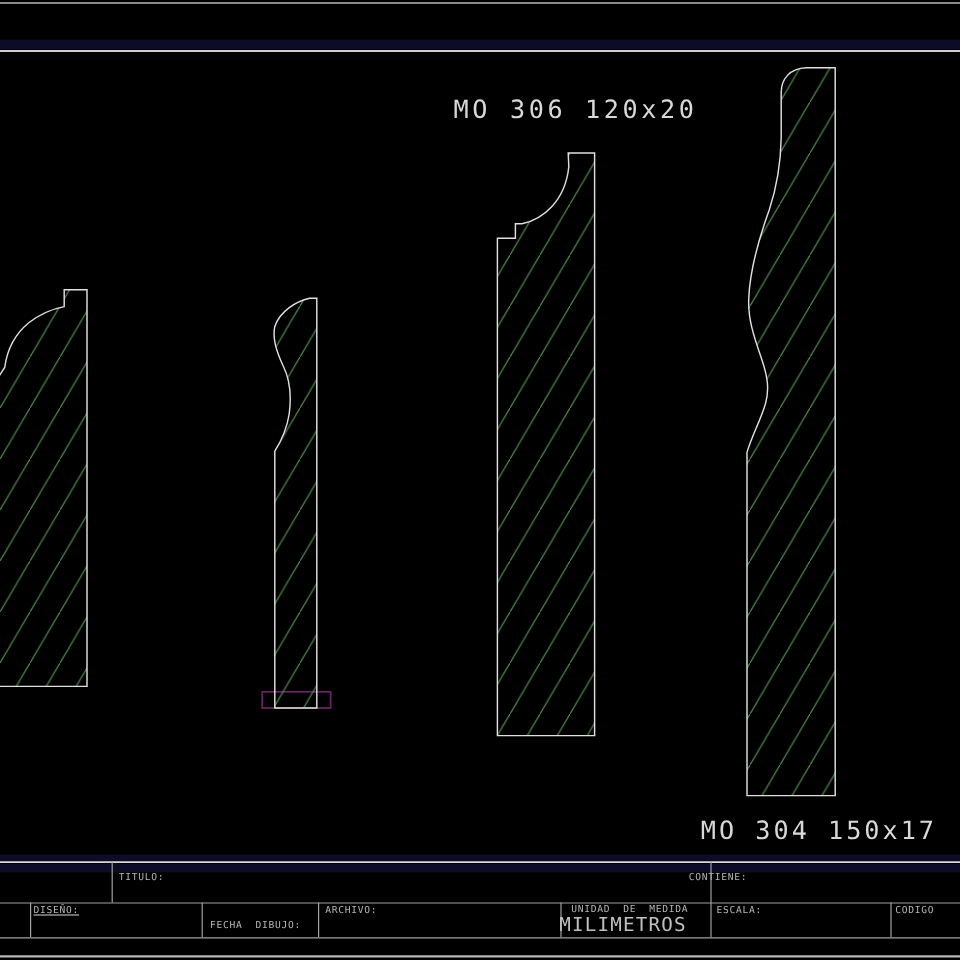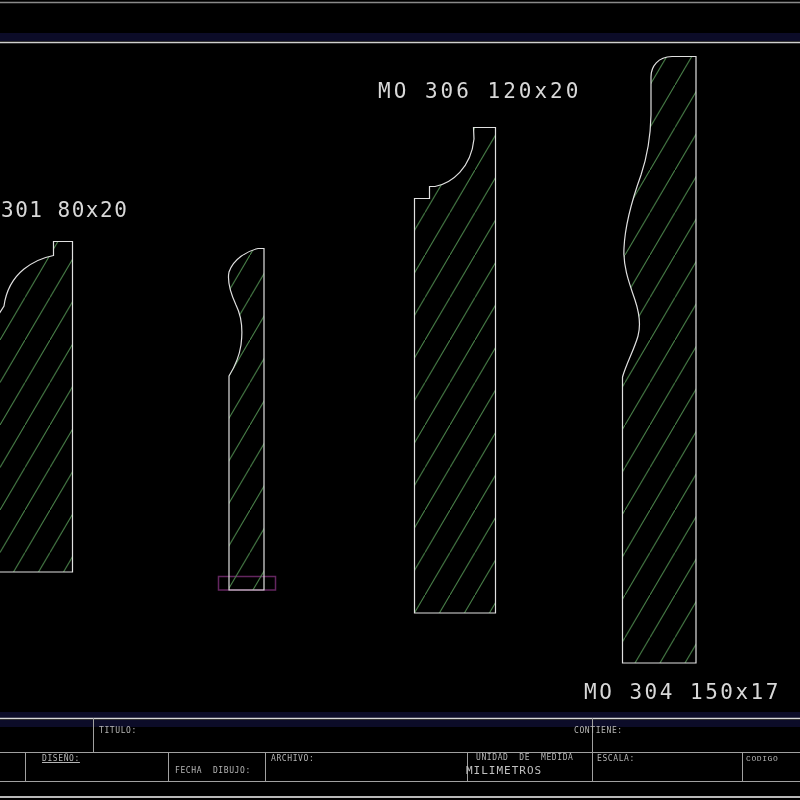--- a/index.html
+++ b/index.html
@@ -15,27 +15,27 @@
   #lbl-301{left:1px;top:198px;letter-spacing:1.5px;}
   #lbl-303{left:205px;top:165px;}
   #lbl-306{left:362px;top:79px;padding-left:16px;}
   #lbl-304{left:584px;top:680px;letter-spacing:2.5px;}
   .tb-text{
     position:absolute;color:#b5b5b5;font-size:8px;letter-spacing:0.6px;
     white-space:pre;line-height:10px;
   }
   #tb-titulo{left:99px;top:726px;}
   #tb-contiene{left:574px;top:726px;}
-  #tb-diseno{left:42px;top:754px;text-decoration:underline;}
+  #tb-diseno{left:28px;top:754px;text-decoration:underline;}
   #tb-fecha{left:175px;top:754px;margin-top:12px;}
   #tb-archivo{left:271px;top:754px;}
   #tb-unidad{left:476px;top:753px;}
-  #tb-mili{left:466px;top:764px;font-size:11px;letter-spacing:1px;line-height:13px;color:#c0c0c0;}
+  #tb-mili{left:466px;top:764px;font-size:16px;letter-spacing:1px;line-height:13px;color:#c0c0c0;}
   #tb-escala{left:597px;top:754px;}
-  #tb-codigo{left:746px;top:754px;font-family:Liberation Mono, monospace;}
+  #tb-codigo{left:746px;top:754px;}
 </style>
 </head>
 <body>
 
 <div class="stage">
 
   <svg width="800" height="800" viewBox="0 0 800 800">
     <defs>
       <pattern id="hatch" patternUnits="userSpaceOnUse" width="25" height="42.5">
         <line x1="0" y1="42.5" x2="25" y2="0" stroke="#4e8a4e" stroke-width="1"></line>
@@ -82,21 +82,20 @@
     <path d="M 672,56.5 L 696,56.5 L 696,663 L 622.5,663 L 622.5,377
              C 627,362 634,350 638,336
              C 641,325 640,315 635,300
              C 628,280 623,265 624,248
              C 625,225 632,200 641,175
              C 646,160 650.5,140 651,115
              L 651,77
              C 651,66 658,57 672,56.5 Z" fill="url(#hatch)" stroke="#e0e0e0" stroke-width="1.2"></path>
   </svg>
 
-  <div class="cad-label" id="lbl-301">301 80x20</div>
   <div class="cad-label" id="lbl-306">MO 306 120x20</div>
   <div class="cad-label" id="lbl-304">MO 304 150x17</div>
 
   <div class="tb-text" id="tb-titulo">TITULO:</div>
   <div class="tb-text" id="tb-contiene">CONTIENE:</div>
   <div class="tb-text" id="tb-diseno">DISEÑO:</div>
   <div class="tb-text" id="tb-fecha">FECHA  DIBUJO:</div>
   <div class="tb-text" id="tb-archivo">ARCHIVO:</div>
   <div class="tb-text" id="tb-unidad">UNIDAD  DE  MEDIDA</div>
   <div class="tb-text" id="tb-mili">MILIMETROS</div>

